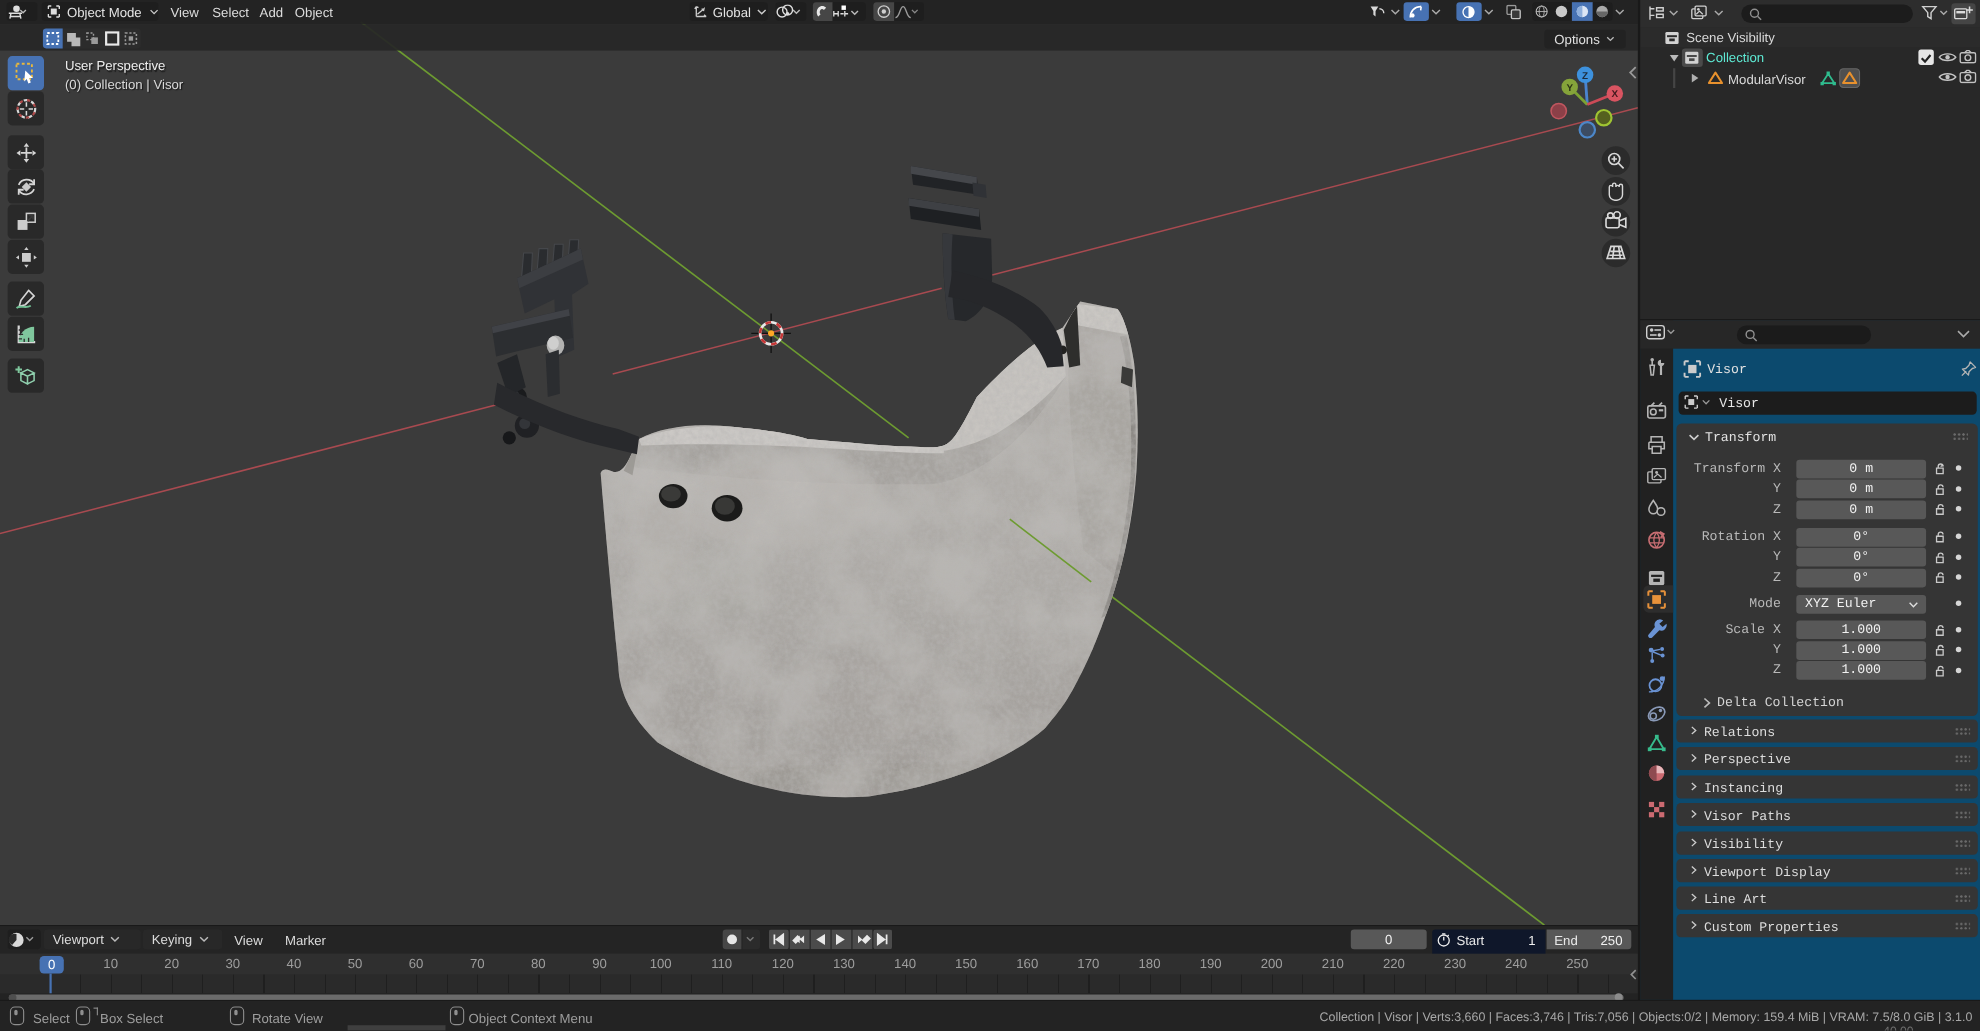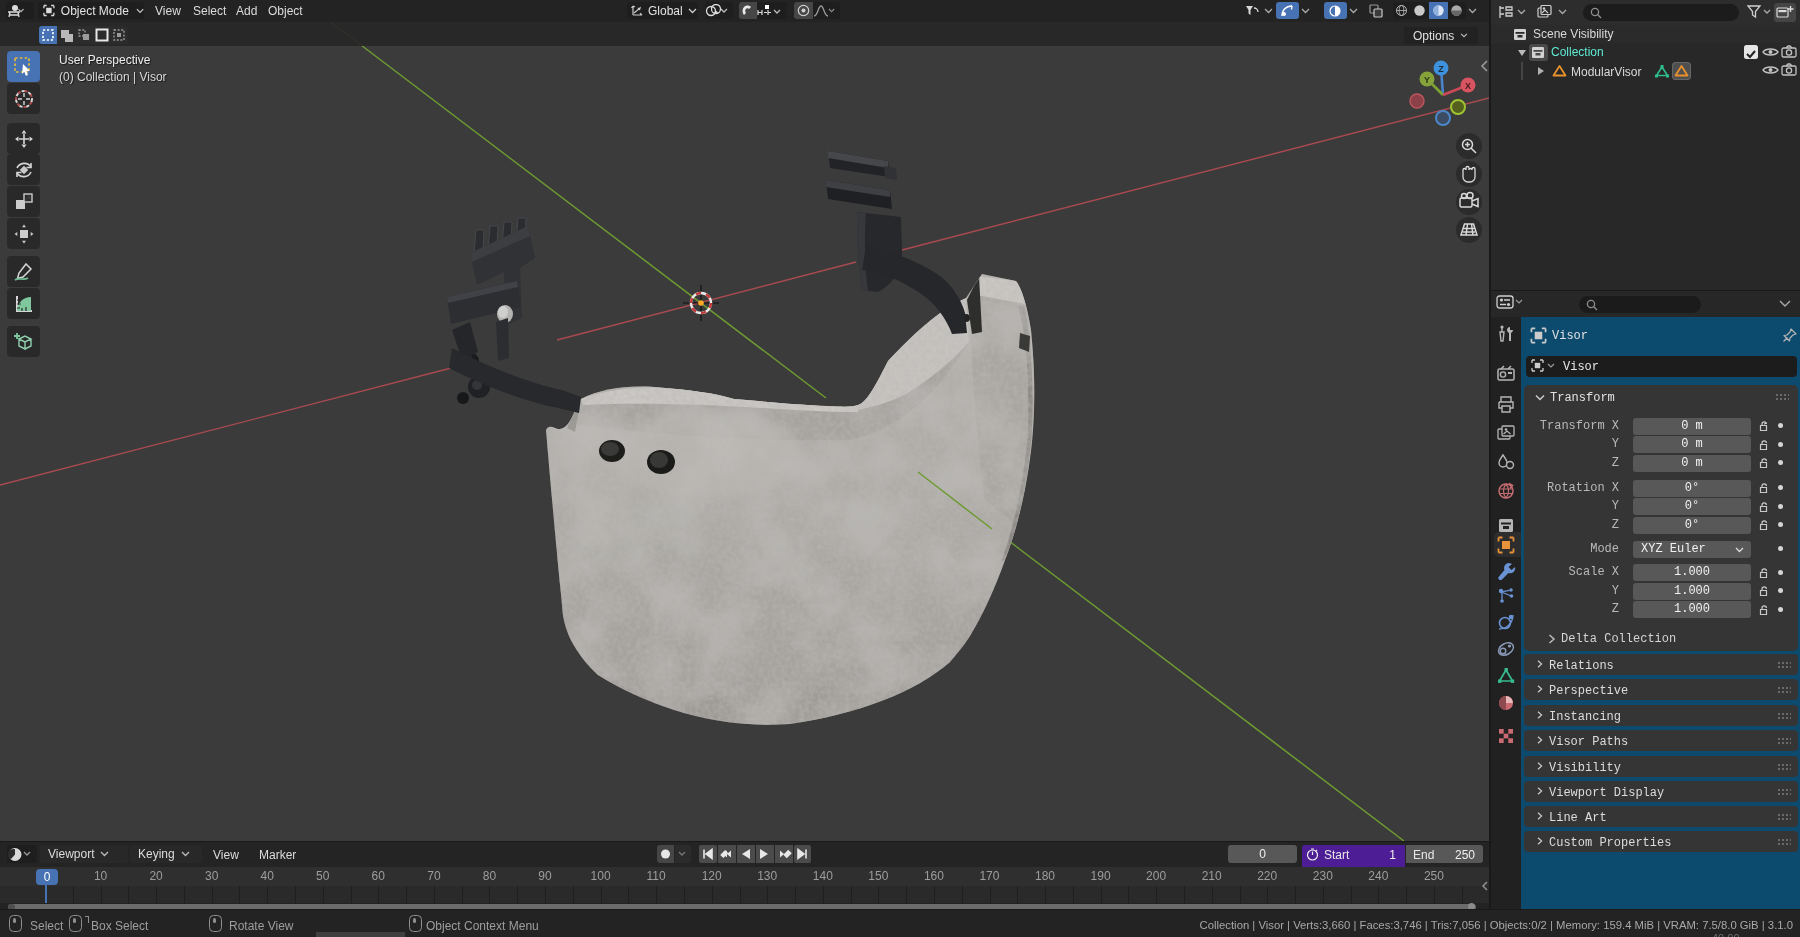--- a/index.html
+++ b/index.html
@@ -518,21 +518,21 @@
           <rect x="23" y="5.5" width="4.5" height="7" transform="rotate(45 25.2 9)"></rect>
         <path d="M51 4 L43 9 l8 5 Z"></path>
         <path d="M61 4 L69 9 l-8 5 Z"></path>
         <path d="M81 5.5 l4 3.5 -4 3.5 Z"></path>
           <rect x="86" y="5.5" width="5" height="7" transform="rotate(45 88.5 9)"></rect>
         <path d="M99 4.5 L105 9 l-6 4.5 Z M107 4.5 v9" stroke="#e8e8e8" stroke-width="1.6"></path>
       </g>
     </svg>
     
     <div class="abs" style="left:1228px;top:3px;width:69px;height:18px;background:#585858;border-radius:3px;color:#f0f0f0;font-size:12px;text-align:center;line-height:18px">0</div>
-    <div class="abs" style="left:1302px;top:3px;width:103px;height:29px;background:#4c1d95;border-radius:3px 0 0 3px">
+    <div class="abs" style="left:1302px;top:3px;width:103px;height:29px;background:#0f172a;border-radius:3px 0 0 3px">
       <svg width="13" height="13" viewBox="0 0 13 13" style="position:absolute;left:4px;top:2.5px">
         <circle cx="6.5" cy="7" r="5" stroke="#eee" stroke-width="1.2" fill="none"></circle>
         <path d="M6.5 7 L6.5 3.5 M5 1 h3 M10 3 l1 -1" stroke="#eee" stroke-width="1.2" fill="none"></path>
       </svg>
       <span style="position:absolute;left:22px;top:3px;color:#e8e8e8;font-size:12px">Start</span>
       <span style="position:absolute;right:9px;top:3px;color:#f0f0f0;font-size:12px">1</span>
     </div>
     <div class="abs" style="left:1406px;top:3px;width:77px;height:18px;background:#585858;border-radius:0 3px 3px 0">
       <span style="position:absolute;left:7px;top:3px;color:#e8e8e8;font-size:12px">End</span>
       <span style="position:absolute;right:8px;top:3px;color:#f0f0f0;font-size:12px">250</span>

